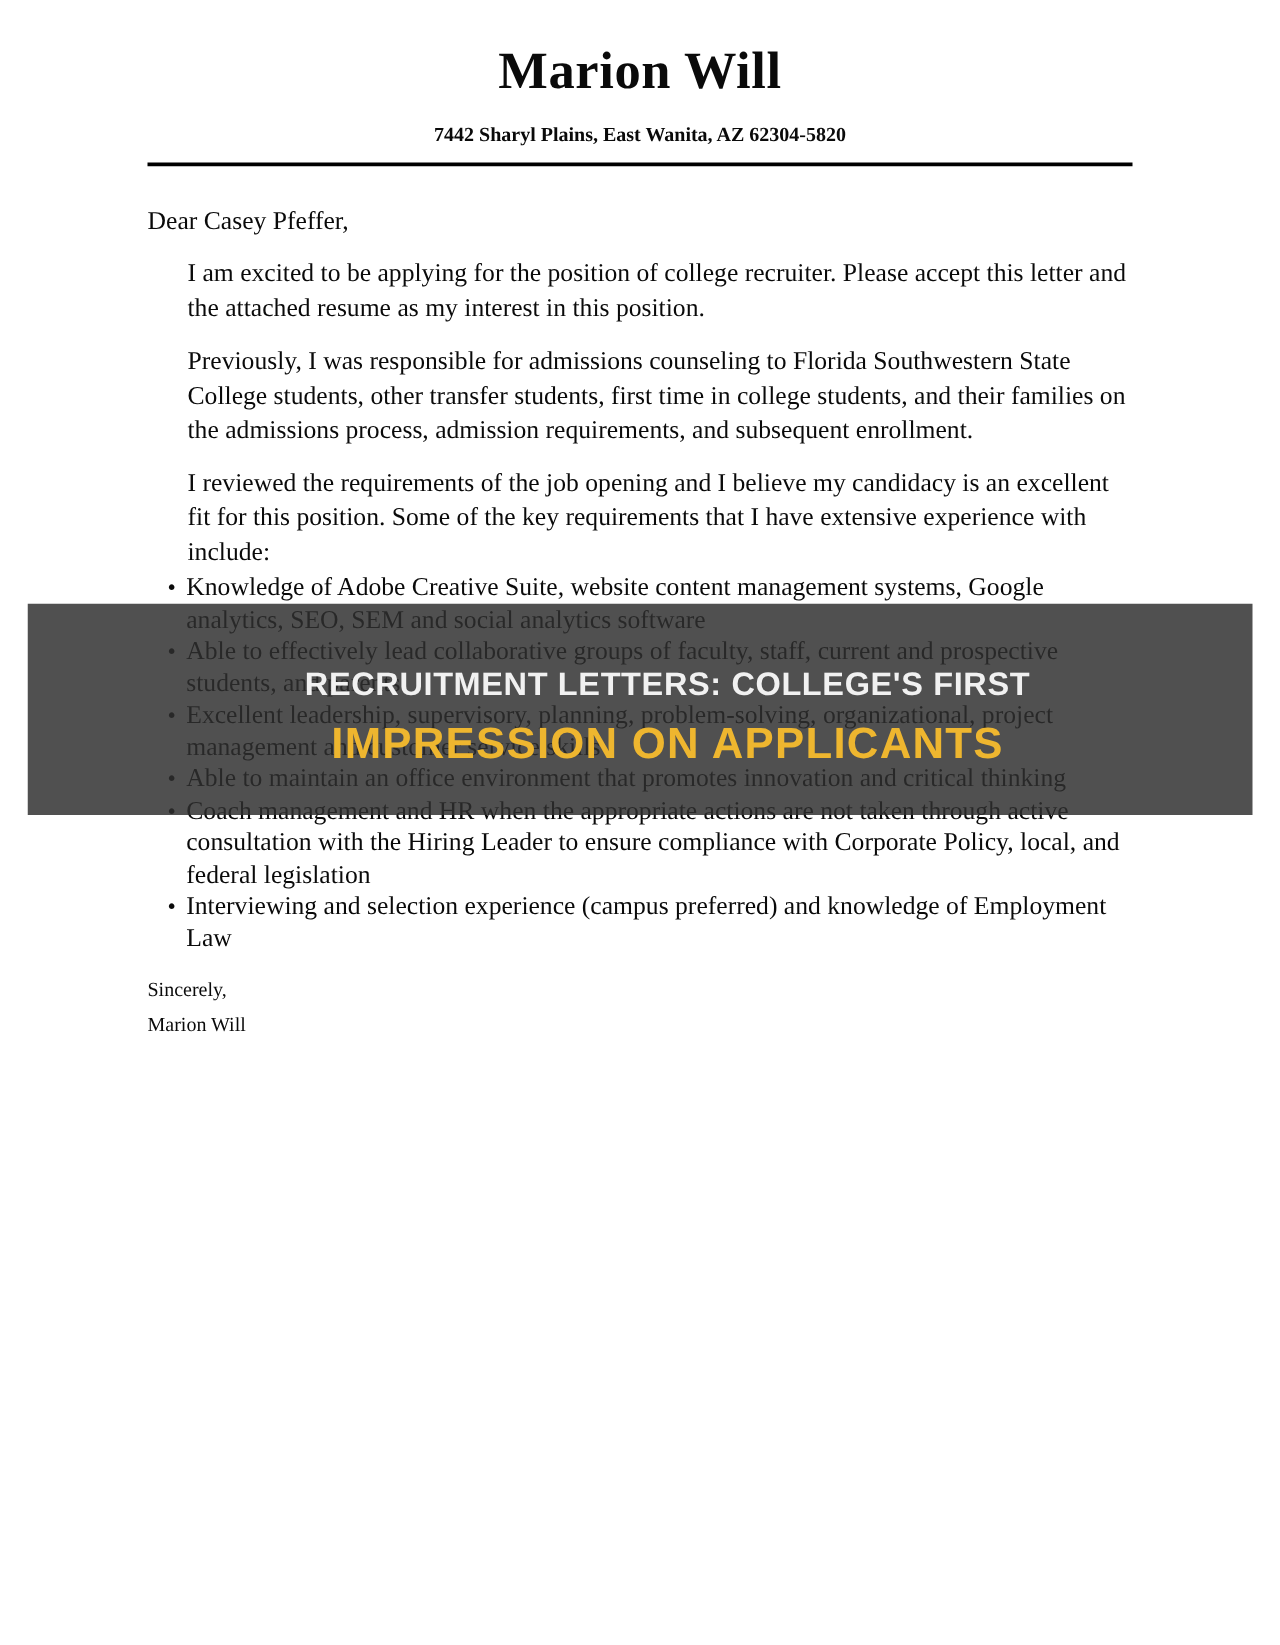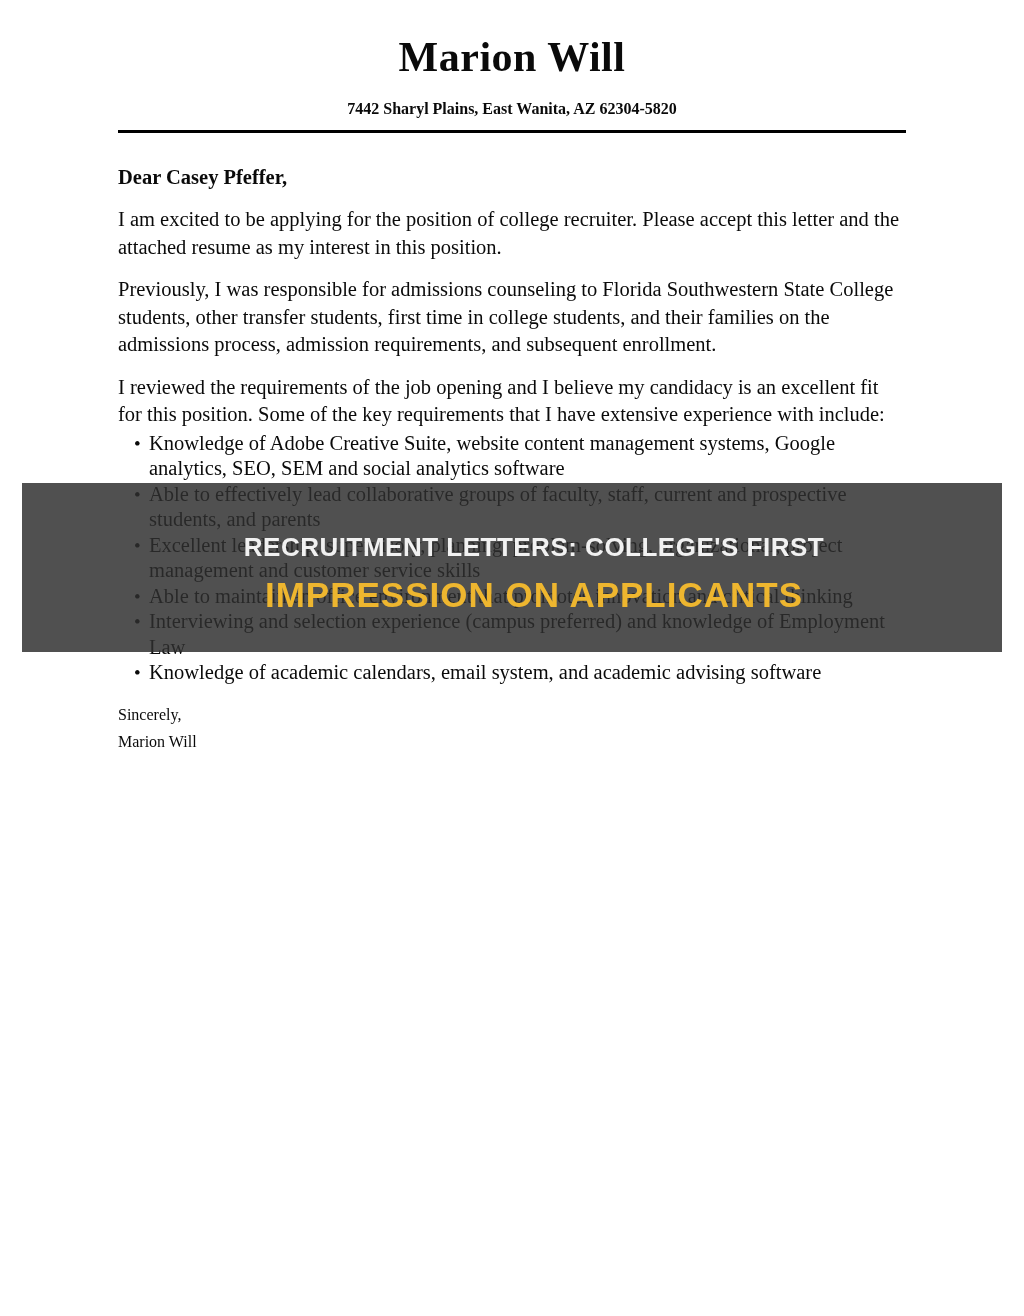--- a/index.html
+++ b/index.html
@@ -31,30 +31,31 @@
     margin-top: 17px;
     line-height: 24px;
   }
   .header-rule {
     border: none;
     border-top: 3px solid #000000;
     margin-top: 9px;
   }
 
   .salutation {
-    font-weight: bold;
+    font-weight: normal;
     font-size: 20.5px;
     margin-top: 31px;
     line-height: 27px;
   }
   p.body-para {
     font-size: 20.5px;
     line-height: 27.5px;
     margin-top: 15px;
     max-width: 836px;
+    margin-left: 32px;
   }
   ul.req-list {
     margin-top: 2px;
     margin-left: 17px;
     padding-left: 14px;
     list-style: none;
     max-width: 790px;
     font-size: 20.5px;
     line-height: 25.5px;
   }
@@ -125,22 +126,22 @@
 
     <p class="body-para">I am excited to be applying for the position of college recruiter. Please accept this letter and the attached resume as my interest in this position.</p>
     <p class="body-para">Previously, I was responsible for admissions counseling to Florida Southwestern State College students, other transfer students, first time in college students, and their families on the admissions process, admission requirements, and subsequent enrollment.</p>
     <p class="body-para">I reviewed the requirements of the job opening and I believe my candidacy is an excellent fit for this position. Some of the key requirements that I have extensive experience with include:</p>
 
     <ul class="req-list">
       <li>Knowledge of Adobe Creative Suite, website content management systems, Google analytics, SEO, SEM and social analytics software</li>
       <li>Able to effectively lead collaborative groups of faculty, staff, current and prospective students, and parents</li>
       <li>Excellent leadership, supervisory, planning, problem-solving, organizational, project management and customer service skills</li>
       <li>Able to maintain an office environment that promotes innovation and critical thinking</li>
+      <li>Coach management and HR when the appropriate actions are not taken through active consultation with the Hiring Leader to ensure compliance with Corporate Policy, local, and federal legislation</li>
       <li>Interviewing and selection experience (campus preferred) and knowledge of Employment Law</li>
-      <li>Knowledge of academic calendars, email system, and academic advising software</li>
     </ul>
 
 
     <div class="signoff-block">
       <div>Sincerely,</div>
       <div>Marion Will</div>
     </div>
 
   </div>
 

